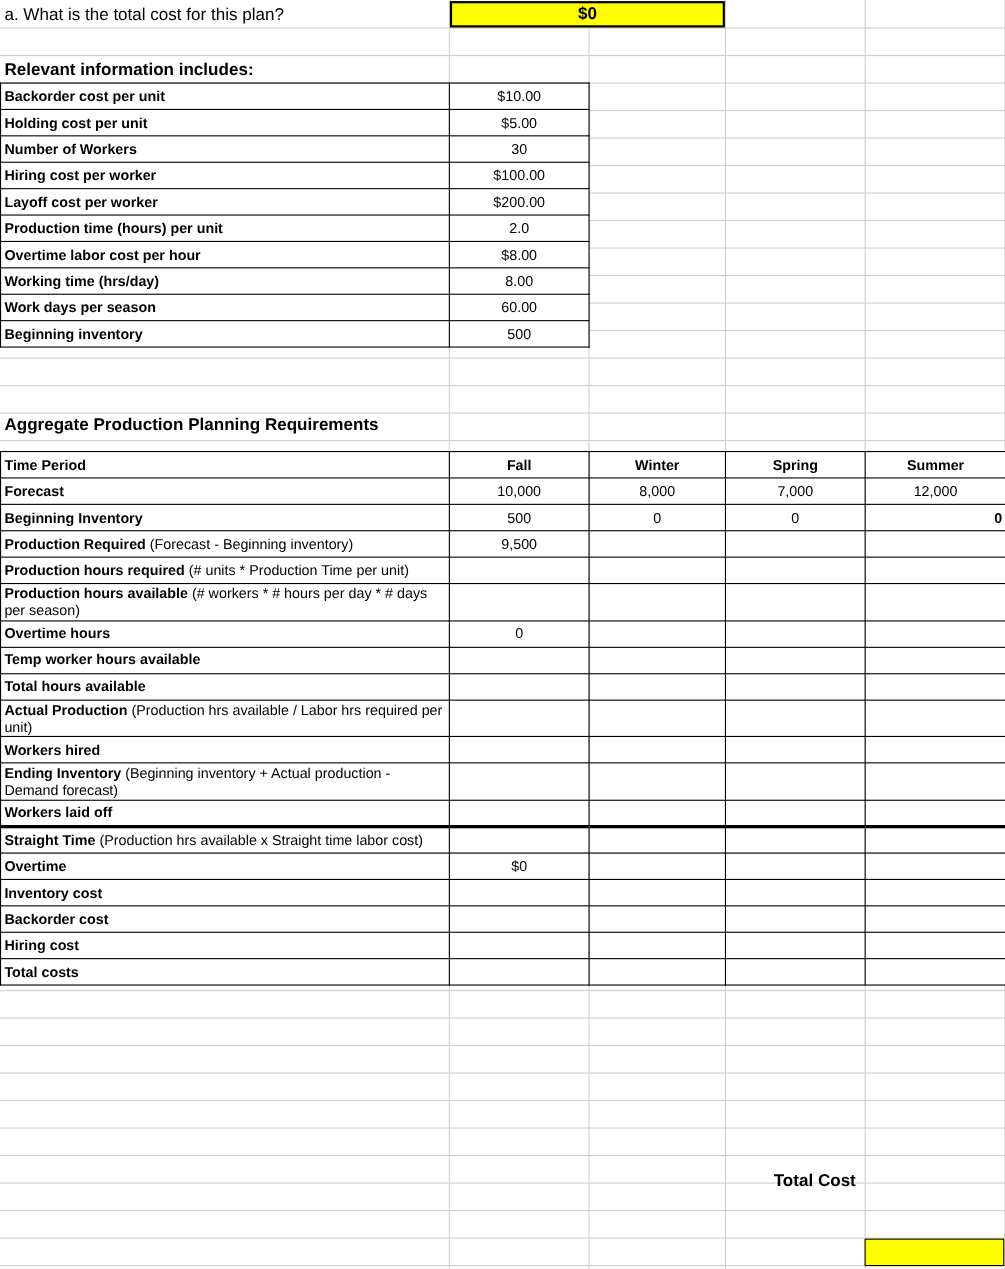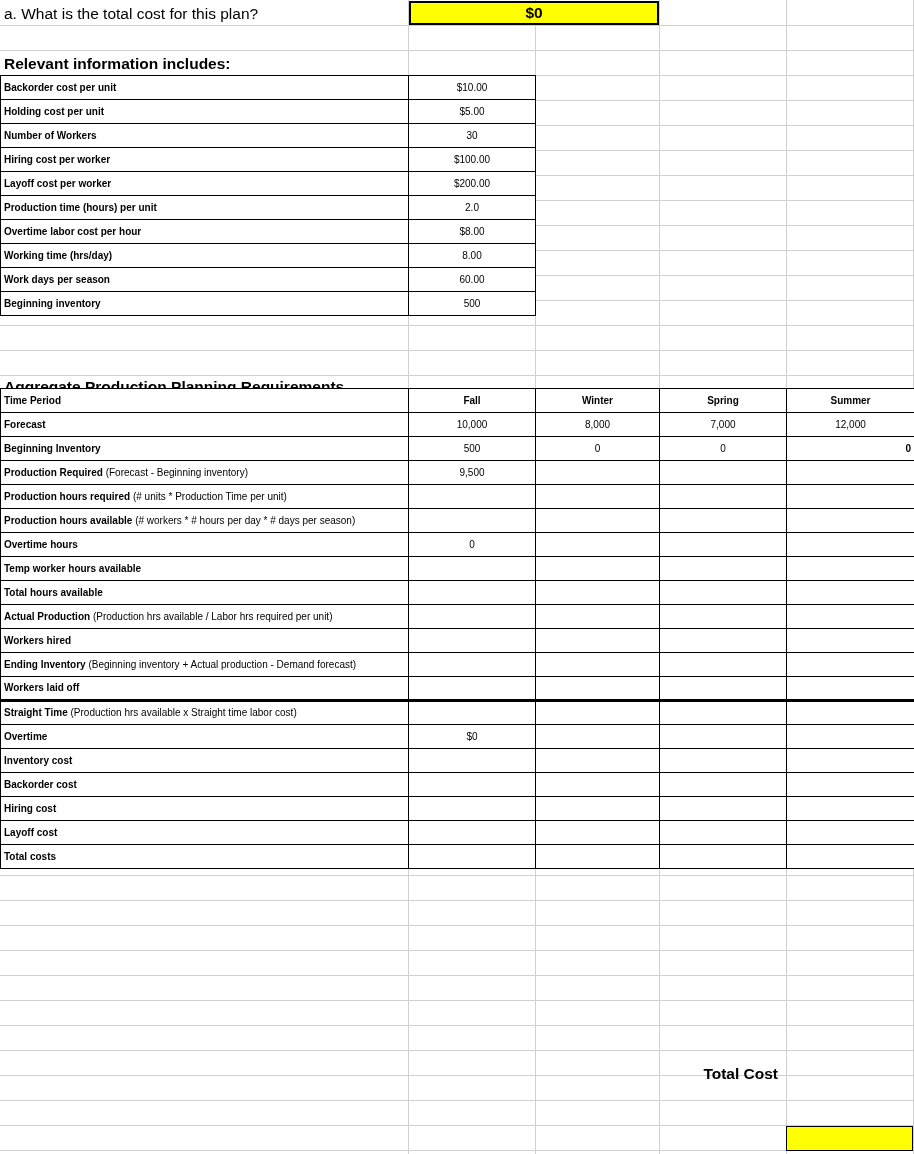--- a/index.html
+++ b/index.html
@@ -23,21 +23,21 @@
 
   
   .tablelayer{position:absolute;inset:0;z-index:1;}
 
   .blk{position:absolute;}
 
   table.ss{
     border-collapse:collapse;
     table-layout:fixed;
     width:100%;
-    font-size:10px;
+    font-size:13px;
     line-height:1.18;
   }
   table.ss td{
     border:1px solid #000000;
     padding:1px 3px;
     vertical-align:middle;
     background:#ffffff;
     height:24px;
     box-sizing:border-box;
     overflow:hidden;
@@ -207,21 +207,21 @@
             <tr>
               <td class="lbl">Beginning inventory</td>
               <td class="num">500</td>
             </tr>
           </tbody>
       </table>
     </div>
 
     <div class="plain b" style="left:4px;top:378px;">Aggregate Production Planning Requirements</div>
 
-    <div class="blk" style="left:0px;top:388px;width:914px;">
+    <div class="blk" style="left:0px;top:410px;width:914px;">
       <table class="ss">
         <colgroup>
           <col style="width:408px">
           <col style="width:127px">
           <col style="width:124px">
           <col style="width:127px">
           <col style="width:128px">
         </colgroup>
         <thead>
           <tr>
@@ -346,27 +346,20 @@
               <td class="num"></td>
             </tr>
             <tr>
               <td class="lbl"><b>Hiring cost</b><span class="reg"></span></td>
               <td class="num"></td>
               <td class="num"></td>
               <td class="num"></td>
               <td class="num"></td>
             </tr>
             <tr>
-              <td class="lbl"><b>Layoff cost</b><span class="reg"></span></td>
-              <td class="num"></td>
-              <td class="num"></td>
-              <td class="num"></td>
-              <td class="num"></td>
-            </tr>
-            <tr>
               <td class="lbl"><b>Total costs</b><span class="reg"></span></td>
               <td class="num"></td>
               <td class="num"></td>
               <td class="num"></td>
               <td class="num"></td>
             </tr>
           </tbody>
       </table>
     </div>
 

